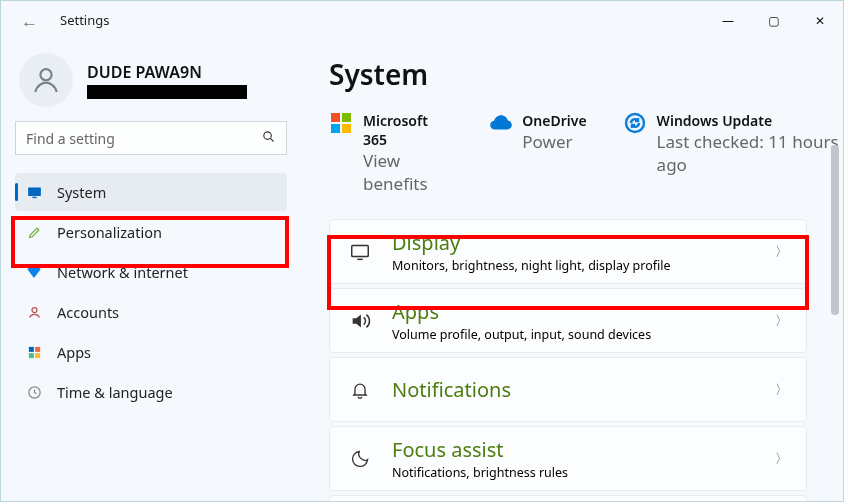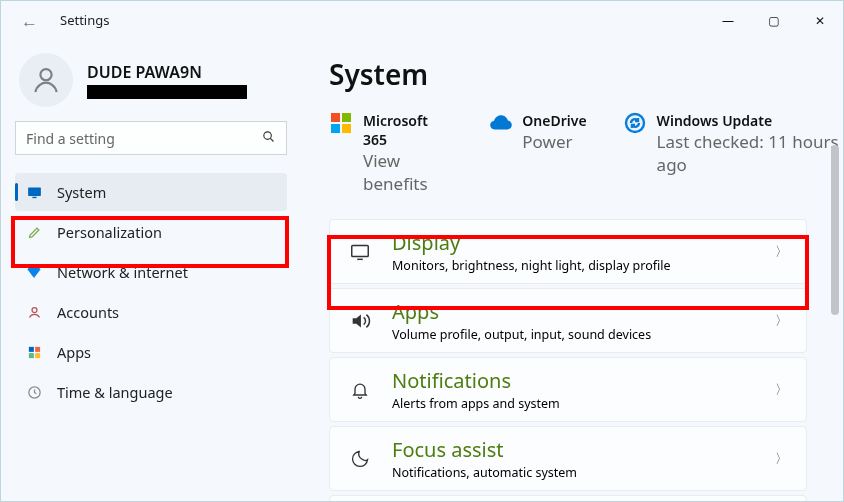--- a/index.html
+++ b/index.html
@@ -201,33 +201,32 @@
       </div>
       <div class="li">
         <span class="li-ico">
             <svg viewBox="0 0 24 24" width="20" height="20" fill="none" stroke="#333" stroke-width="1.6">
               <path d="M6 16V11a6 6 0 1 1 12 0v5l1.5 2h-15L6 16z"></path>
               <path d="M10 20a2 2 0 0 0 4 0"></path>
             </svg>
           </span>
         <div class="li-text">
           <div class="li-t">Notifications</div>
-          <div class="li-s">Alerts from apps and system</div>
         </div>
         <span class="chev">〉</span>
       </div>
       <div class="li">
         <span class="li-ico">
             <svg viewBox="0 0 24 24" width="20" height="20" fill="none" stroke="#333" stroke-width="1.6">
               <path d="M21 13A9 9 0 1 1 11 3c-1 3 0 7 3 9s6 2 7 1z"></path>
             </svg>
           </span>
         <div class="li-text">
           <div class="li-t">Focus assist</div>
-          <div class="li-s">Notifications, automatic system</div>
+          <div class="li-s">Notifications, brightness rules</div>
         </div>
         <span class="chev">〉</span>
       </div>
       <div class="li" style="height:32px">
         <span class="li-ico">
             <svg viewBox="0 0 24 24" width="20" height="20" fill="none" stroke="#333" stroke-width="1.8">
               <circle cx="12" cy="13" r="8"></circle>
               <path d="M12 3v9"></path>
             </svg>
           </span>

